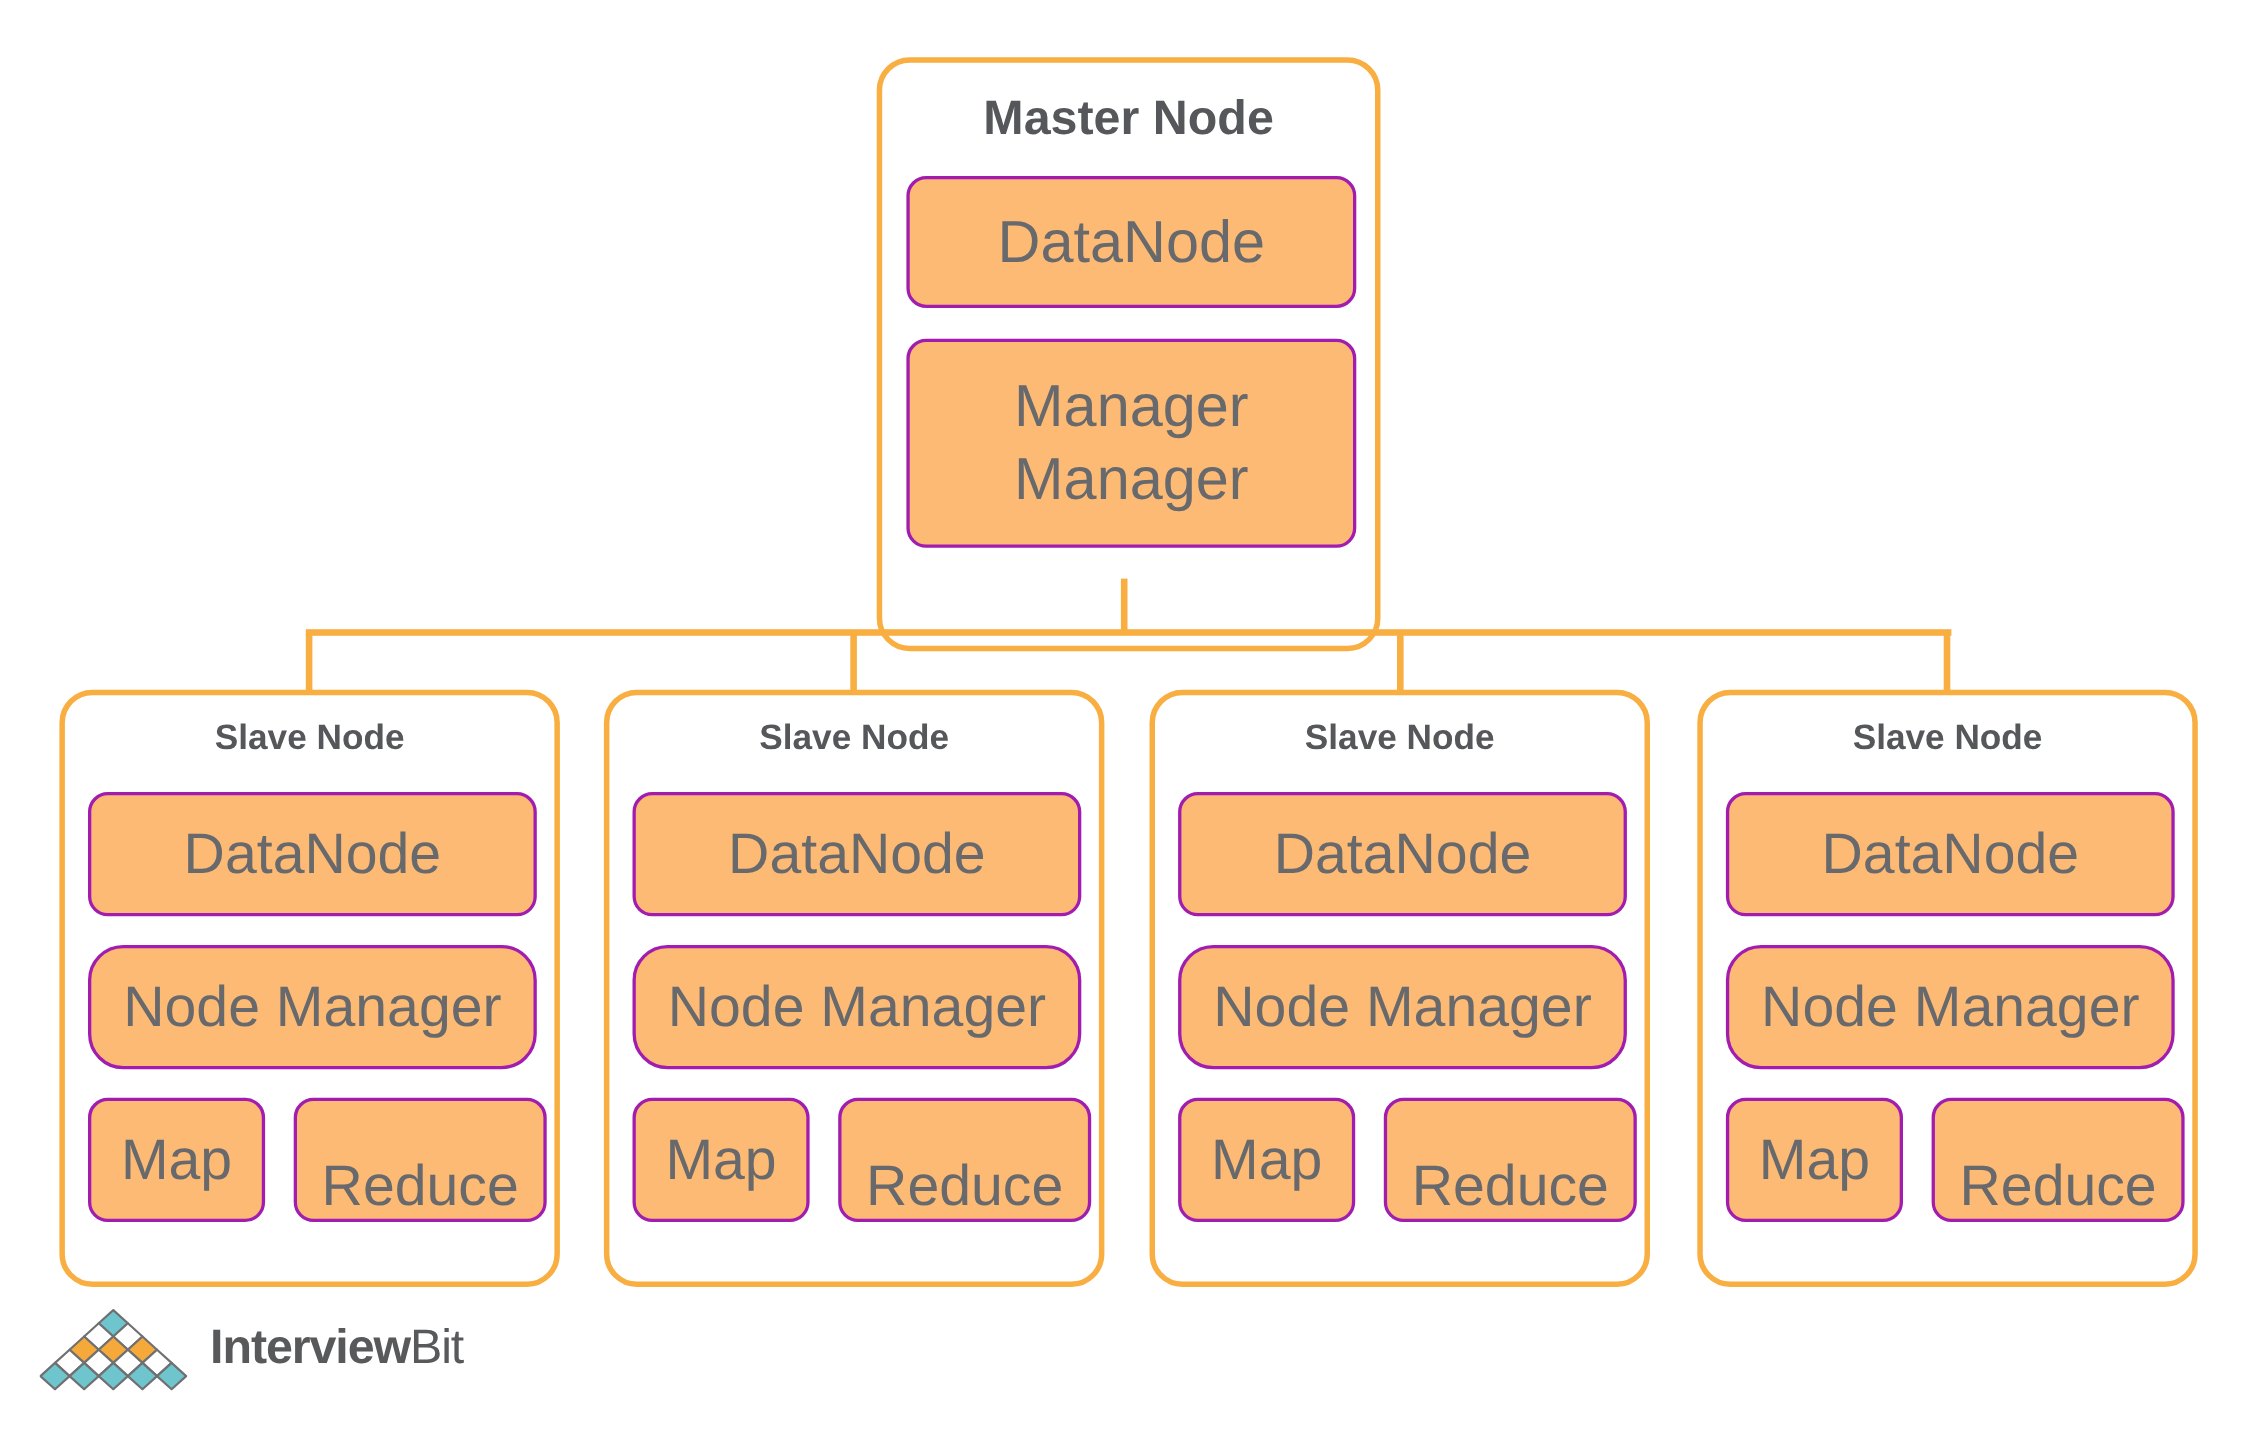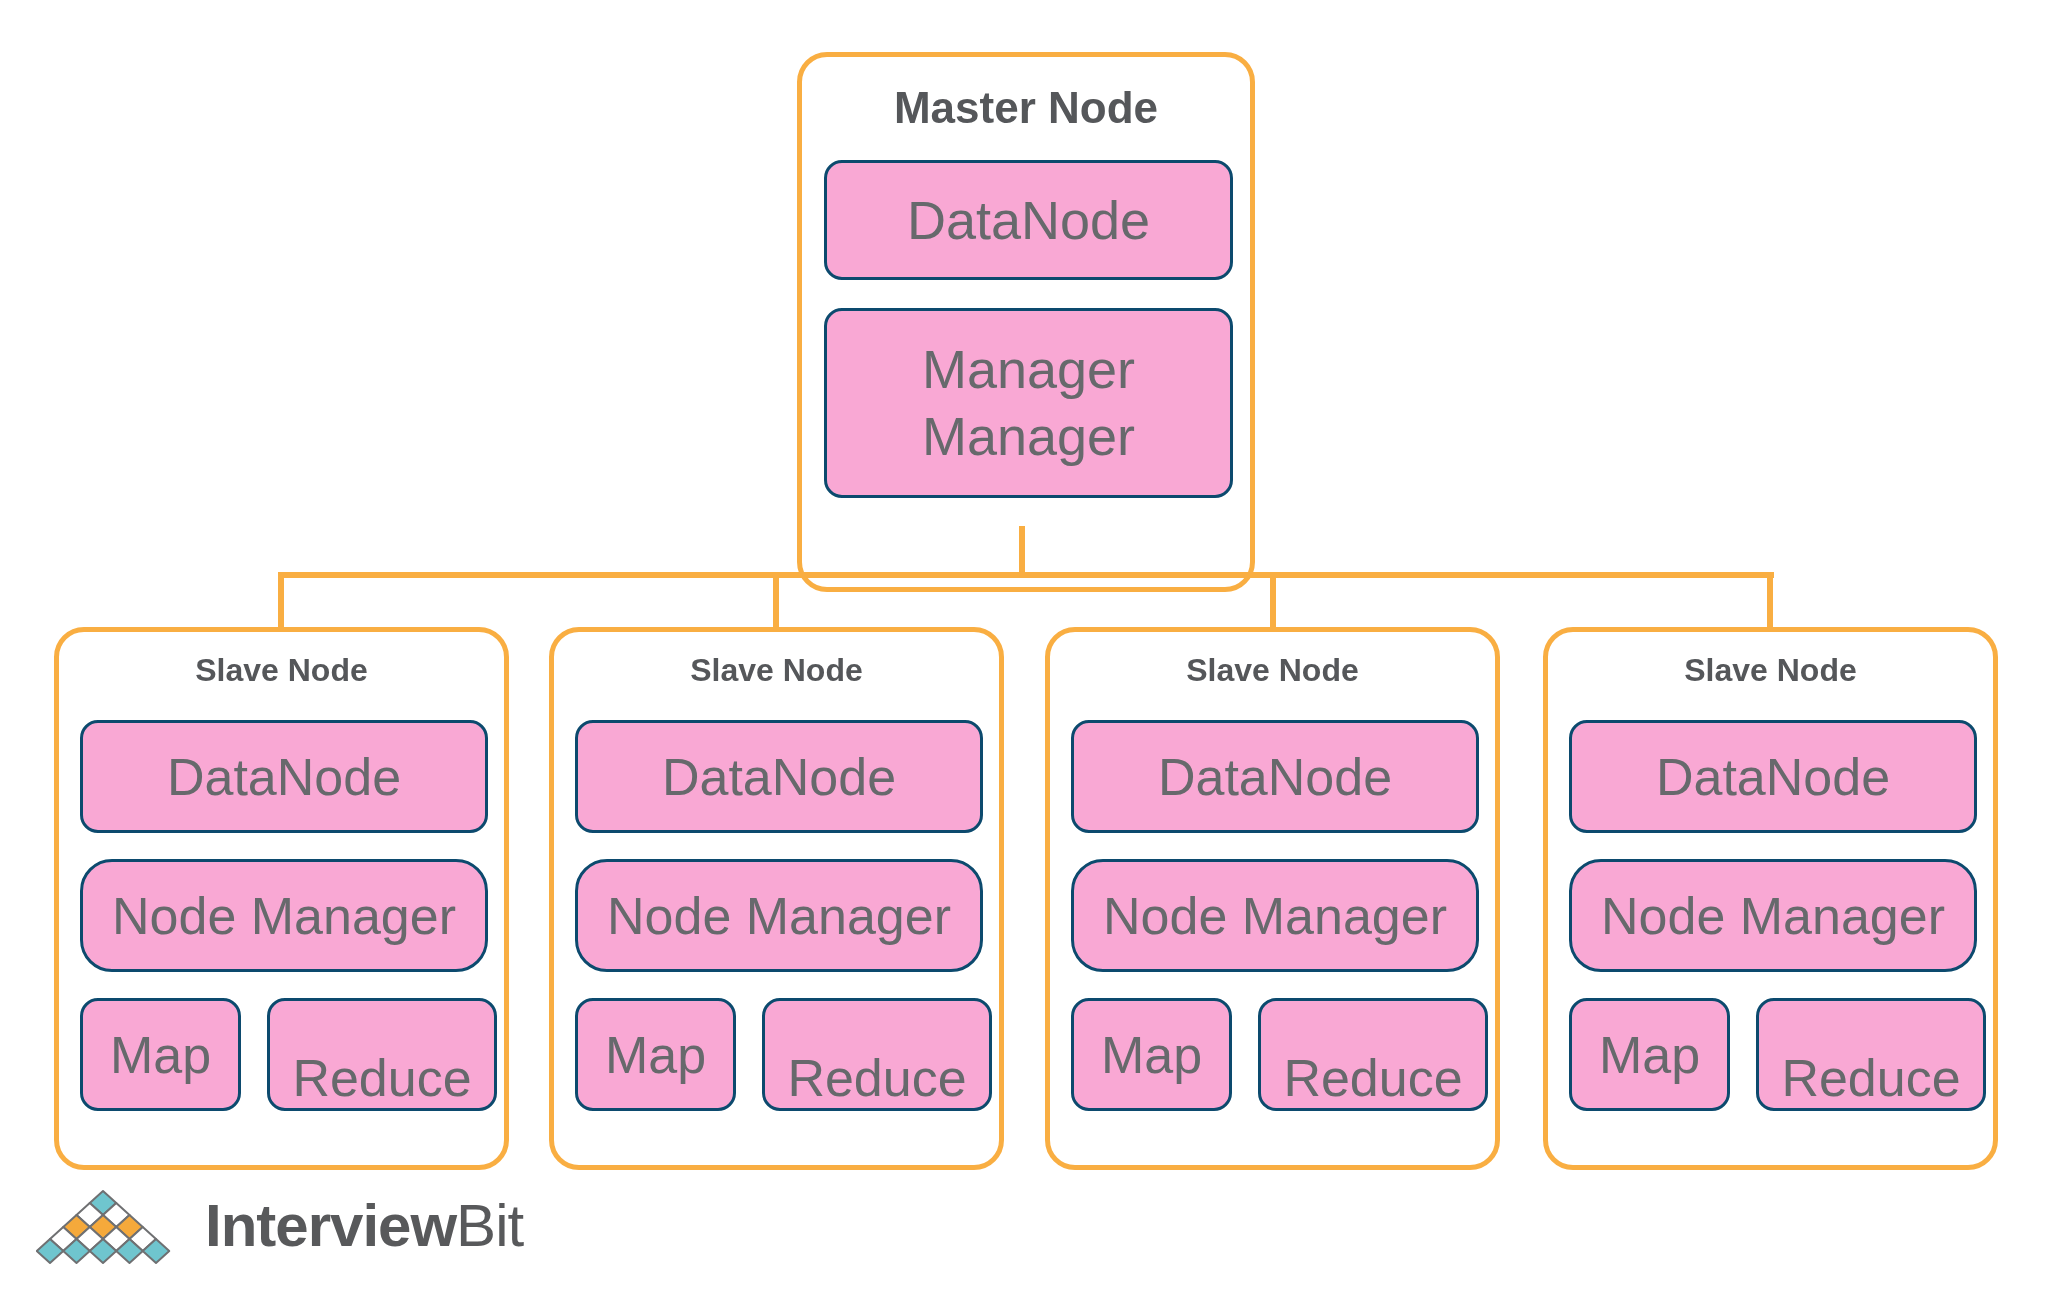--- a/index.html
+++ b/index.html
@@ -29,22 +29,22 @@
     position: absolute;
     left: 0;
     width: 100%;
     margin: 0;
     text-align: center;
     font-weight: bold;
     color: #55575A;
   }
   .chip {
     position: absolute;
-    background: #f9a8d4;
-    border: 3px solid #0c4a6e;
+    background: #fdba74;
+    border: 3px solid #a21caf;
     border-radius: 18px;
     display: flex;
     align-items: center;
     justify-content: center;
     text-align: center;
     color: #67696C;
   }
 
   
   .master { left: 797px; top: 52px; width: 458px; height: 540px; }
@@ -81,22 +81,22 @@
   .logo {
     position: absolute;
     left: 36px;
     top: 1180px;
     height: 90px;
     display: flex;
     align-items: center;
   }
   .logo svg { display: block; margin-top: 6px; }
   .brand {
-    margin-left: 32px;
-    font-size: 60px;
+    margin-left: 18px;
+    font-size: 44px;
     letter-spacing: -1px;
     color: #58595B;
     white-space: nowrap;
   }
   .brand .bold  { font-weight: bold; }
   .brand .light { font-weight: normal; }
 </style>
 </head>
 <body>
 

